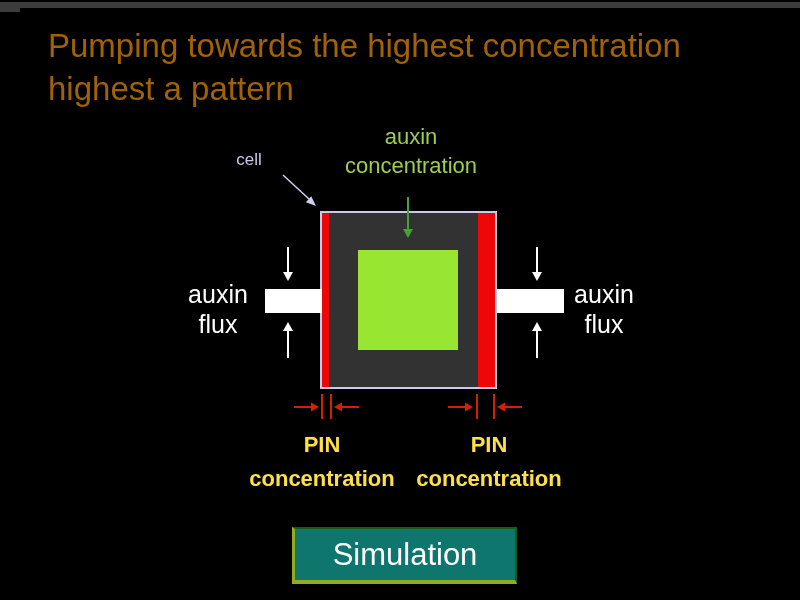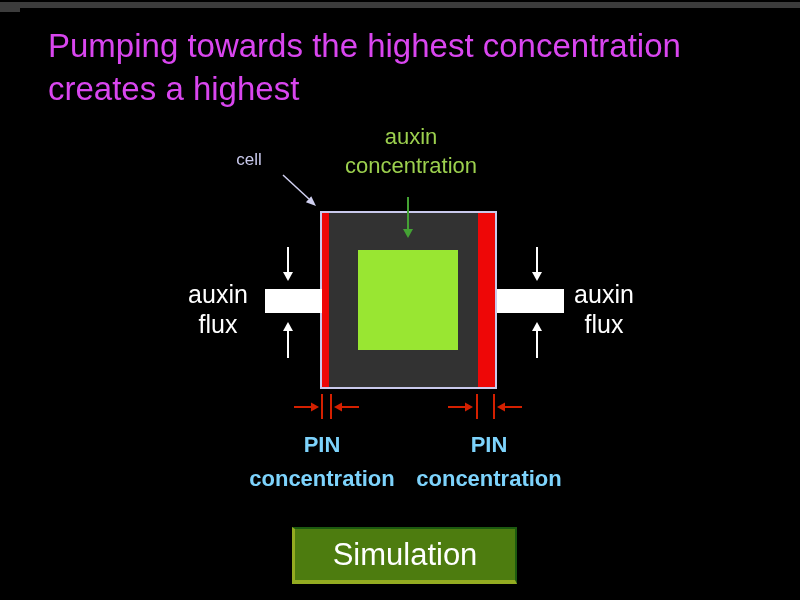--- a/index.html
+++ b/index.html
@@ -5,68 +5,68 @@
   html,body{margin:0;padding:0;background:#000;}
   #slide{
     position:relative;width:800px;height:600px;background:#000;overflow:hidden;
     font-family:"Liberation Sans",sans-serif;
   }
   .frame-strip-top{position:absolute;left:0;top:2px;width:800px;height:6px;background:#3c3c3c;}
   .frame-strip-left{position:absolute;left:0;top:2px;width:20px;height:10px;background:#3c3c3c;}
 
   #title{
     position:absolute;left:48px;top:24px;width:720px;
-    color:#d946ef;font-size:33px;line-height:43px;font-weight:400;
+    color:#a16207;font-size:33px;line-height:43px;font-weight:400;
     letter-spacing:0px;
   }
 
   .label{position:absolute;text-align:center;transform:translateX(-50%);}
   #cell-label{left:249px;top:146px;color:#c9c9ec;font-size:17px;line-height:28px;}
   #auxin-conc-label{left:411px;top:122px;color:#9cd04e;font-size:22px;line-height:29px;}
   .flux-label{color:#ffffff;font-size:25px;line-height:30px;}
   #flux-label-left{left:218px;top:279px;}
   #flux-label-right{left:604px;top:279px;}
-  .pin-label{color:#7dd3fc;font-size:22px;line-height:34px;font-weight:700;}
+  .pin-label{color:#fde047;font-size:22px;line-height:34px;font-weight:700;}
   #pin-label-left{left:322px;top:428px;}
   #pin-label-right{left:489px;top:428px;}
 
   #cell-box{
     position:absolute;left:320px;top:211px;width:173px;height:174px;
     background:#323232;border:2px solid #c9c9ec;
   }
   #pin-bar-left{position:absolute;left:0;top:0;width:7px;height:174px;background:#ee0707;}
   #pin-bar-right{position:absolute;right:0;top:0;width:17px;height:174px;background:#ee0707;}
   #auxin-square{position:absolute;left:36px;top:37px;width:100px;height:100px;background:#99e632;}
 
   .flux-bar{position:absolute;height:24px;background:#ffffff;top:289px;}
   #flux-bar-left{left:265px;width:57px;}
   #flux-bar-right{left:497px;width:67px;}
 
   #arrows{position:absolute;left:0;top:0;pointer-events:none;}
 
   #sim-button{
     position:absolute;left:292px;top:527px;width:220px;height:51px;
-    background:#4d7c0f;color:#ffffff;font-size:31px;
+    background:#0f766e;color:#ffffff;font-size:31px;
     display:flex;align-items:center;justify-content:center;
     border-top:2px solid #1c5a10;border-right:2px solid #1c5a10;
     border-left:3px solid #93ab21;border-bottom:4px solid #93ab21;
     cursor:pointer;
   }
 </style>
 </head>
 <body>
 
 <div id="slide">
 
   <div class="frame-strip-top"></div>
   <div class="frame-strip-left"></div>
 
   <div id="title">
     <div>Pumping towards the highest concentration</div>
-    <div>creates a highest</div>
+    <div>highest a pattern</div>
   </div>
 
   <div class="label" id="cell-label">cell</div>
 
   <div class="label" id="auxin-conc-label">
     <div>auxin</div>
     <div>concentration</div>
   </div>
 
   <div class="label flux-label" id="flux-label-left">

